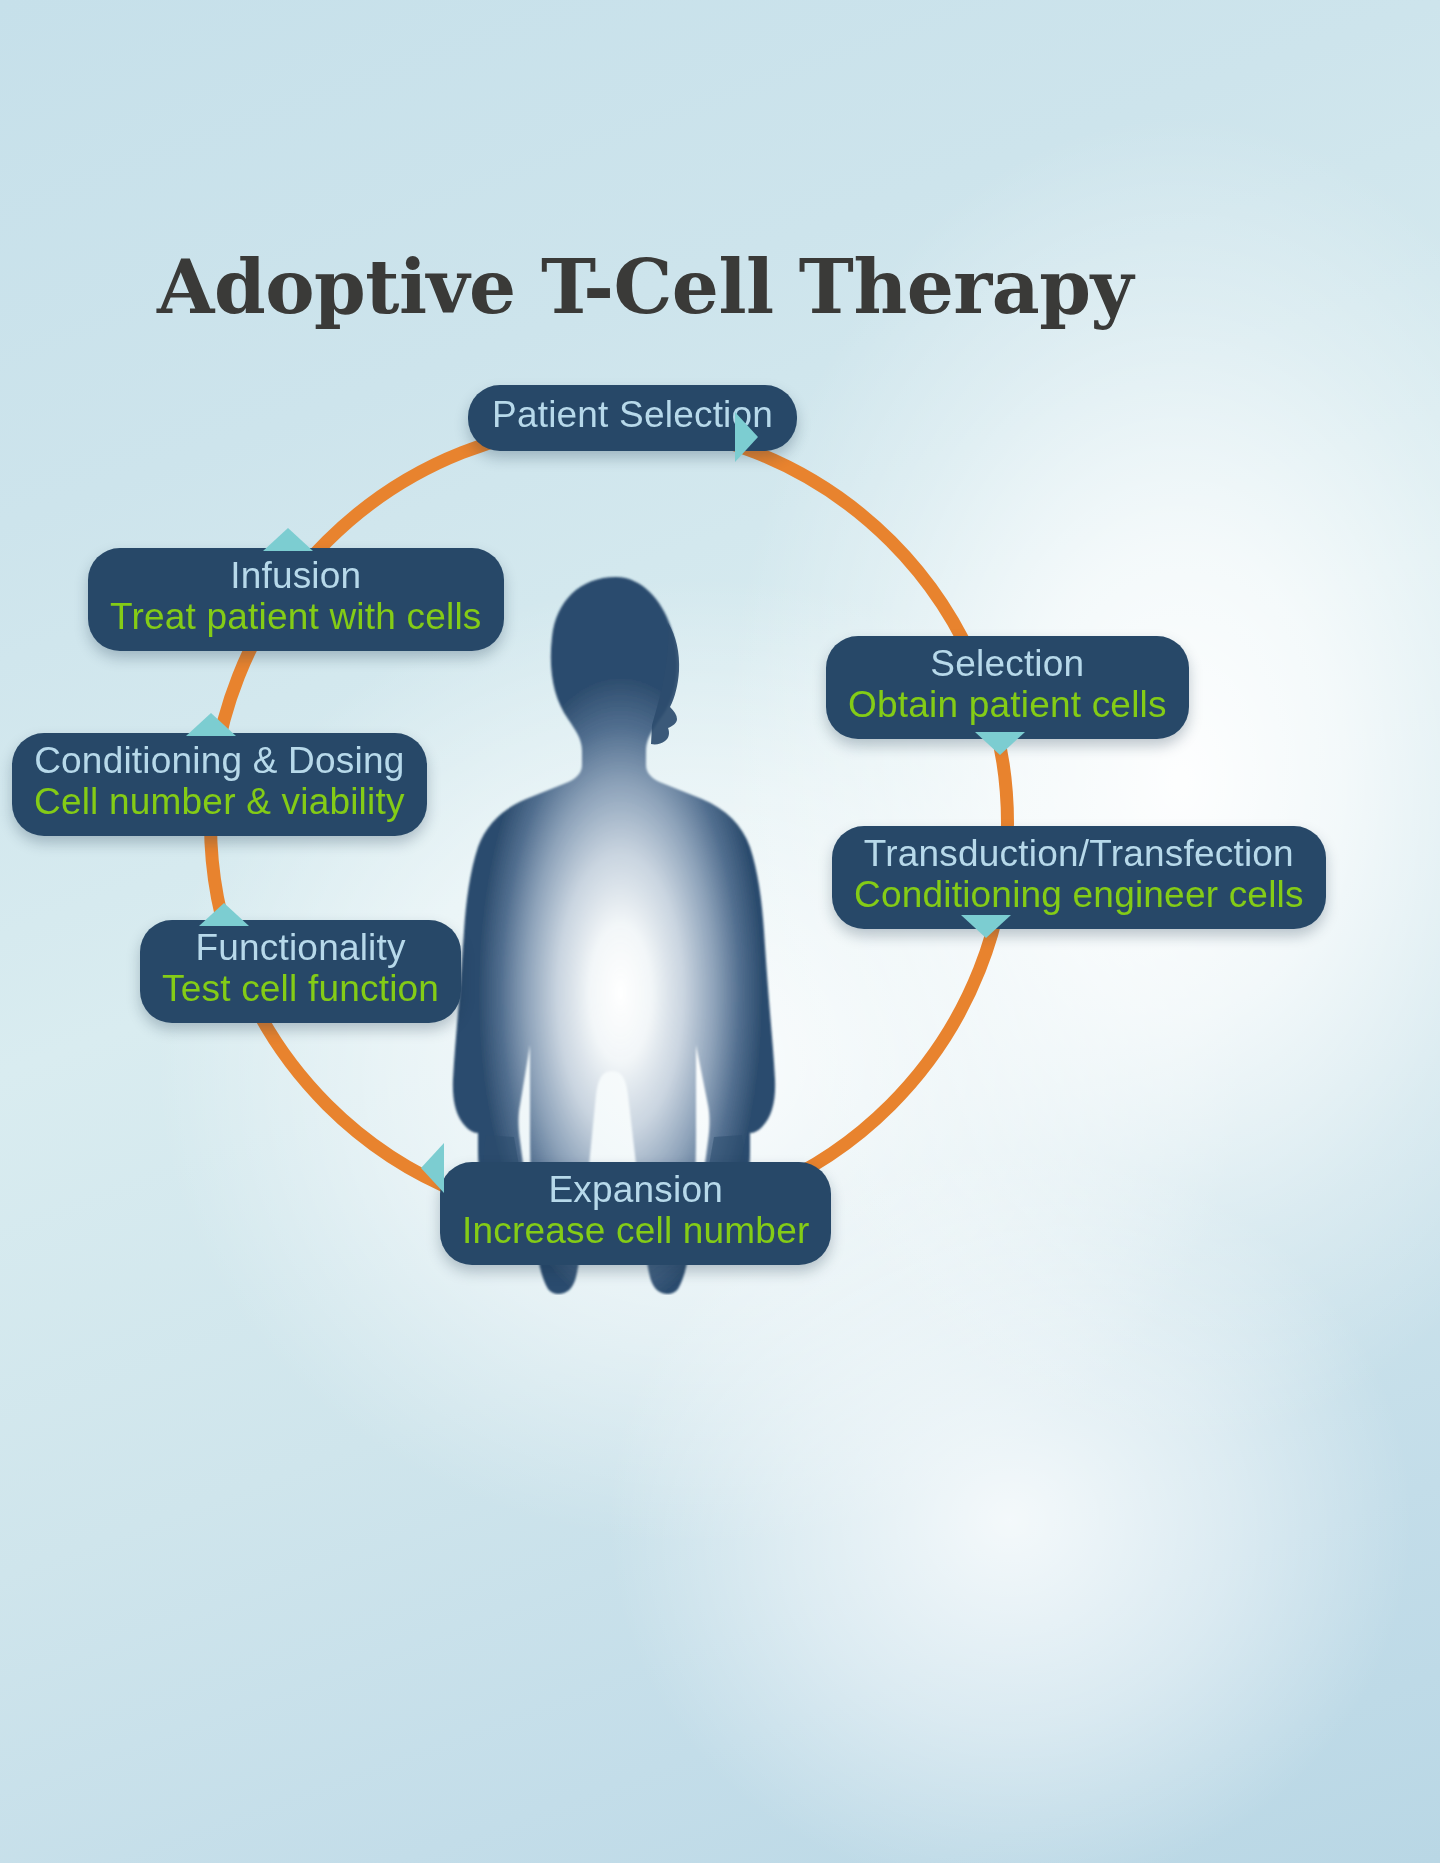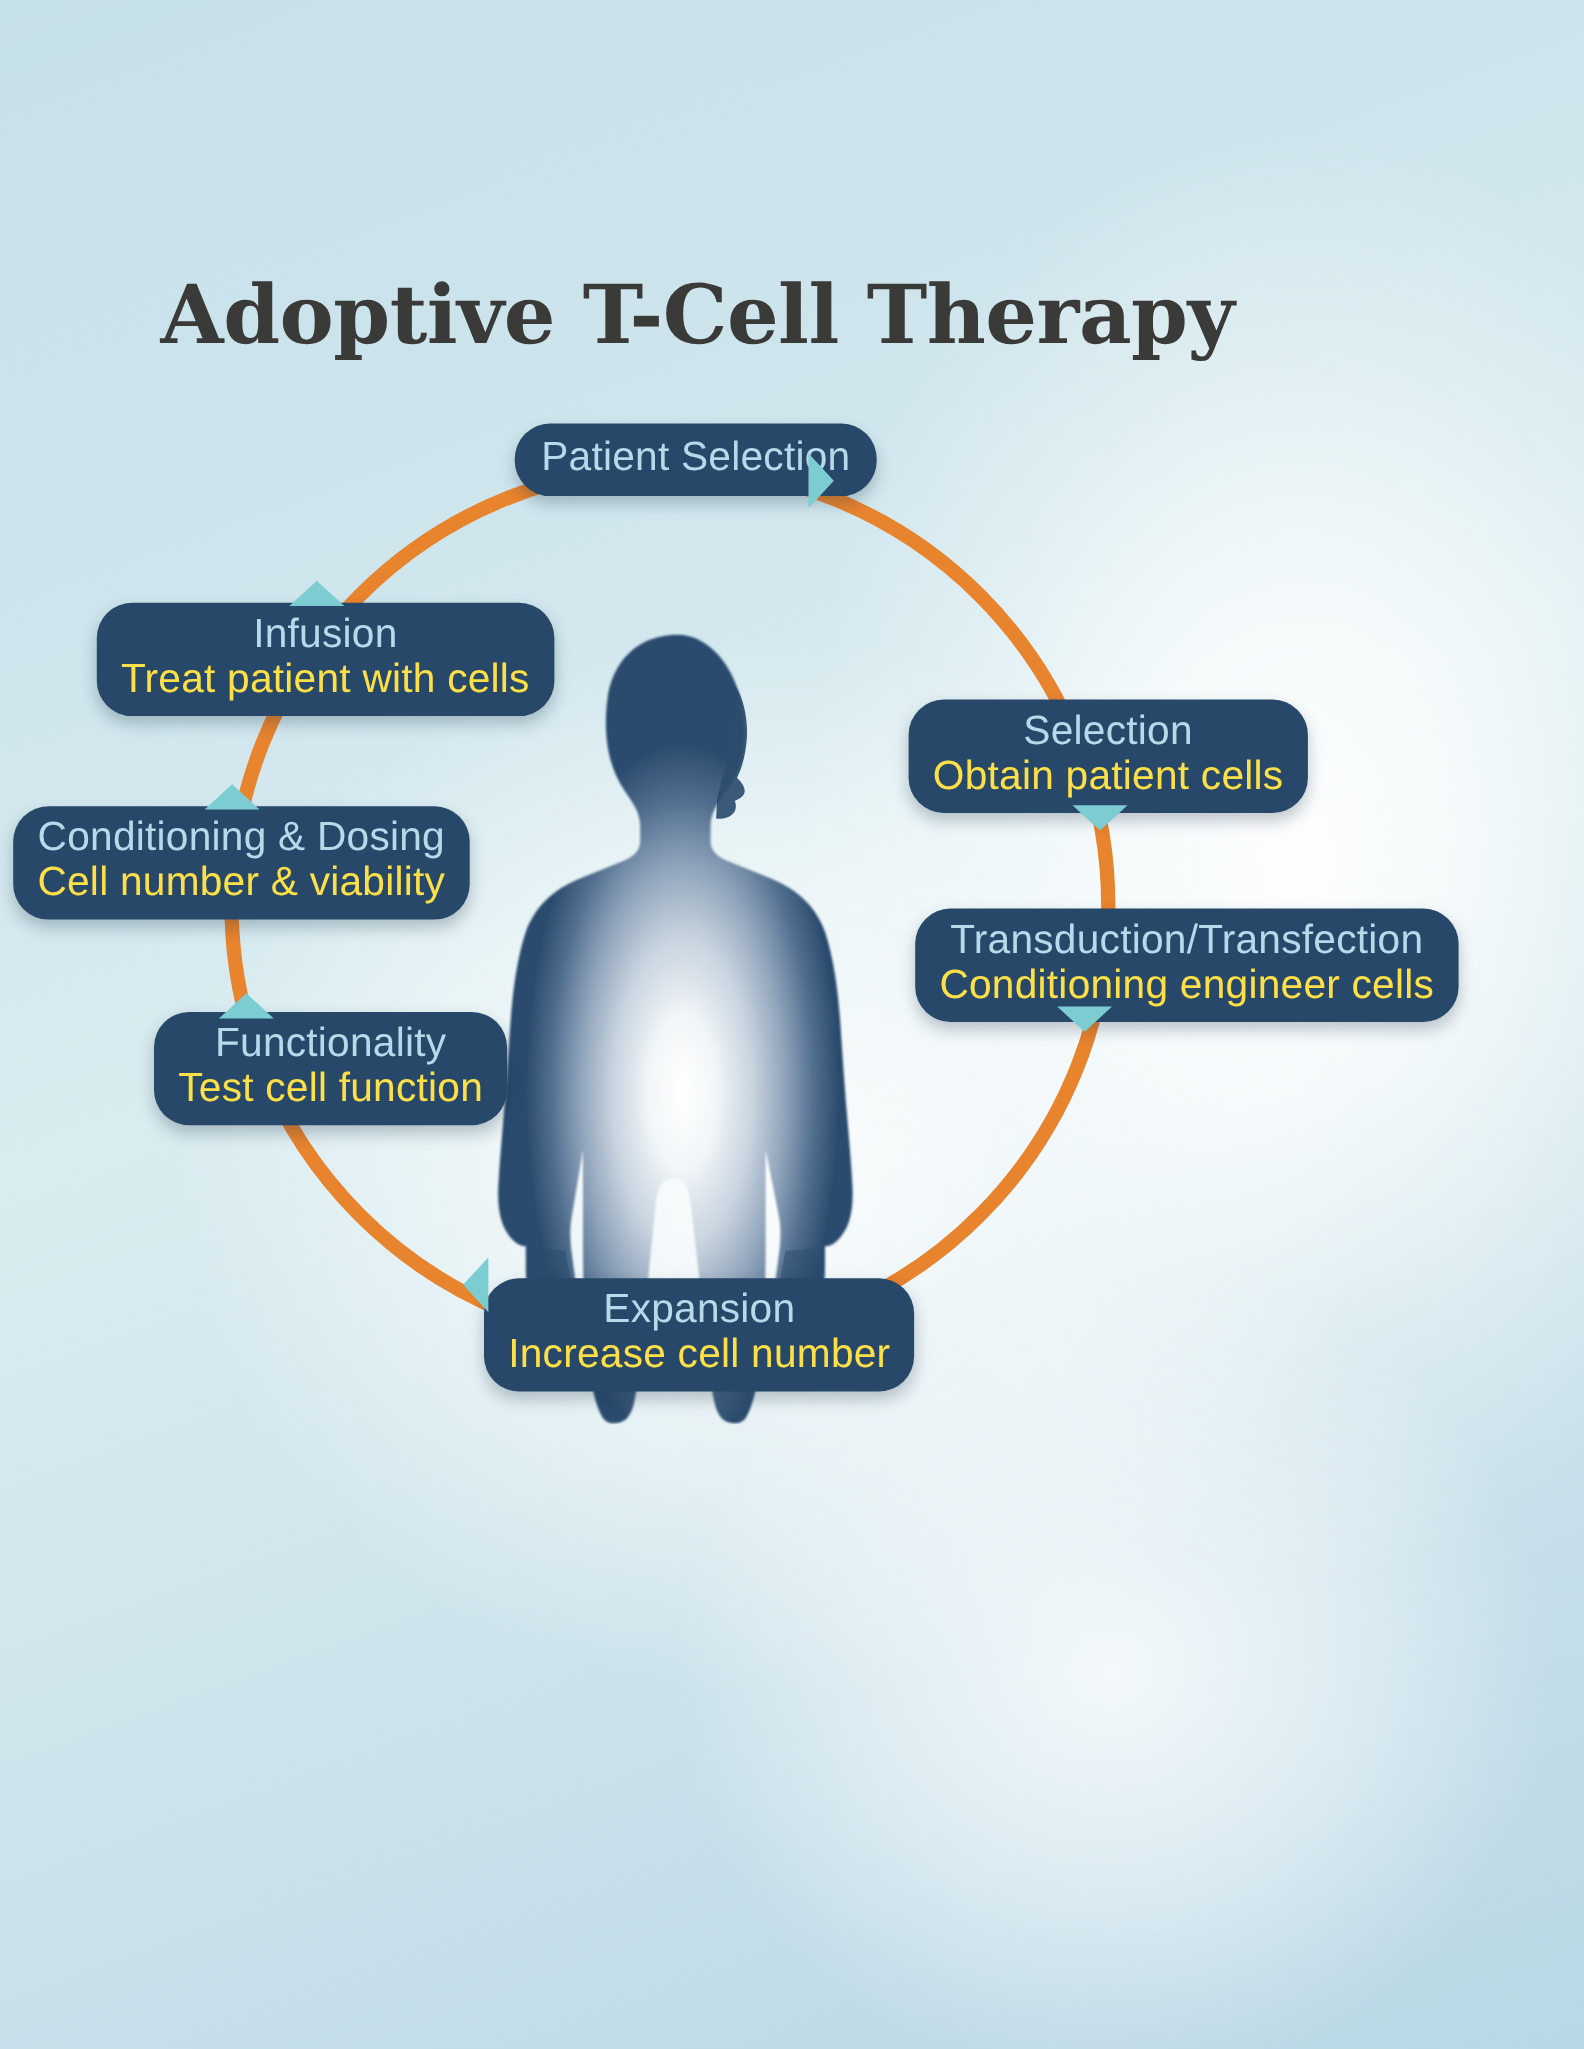--- a/index.html
+++ b/index.html
@@ -20,21 +20,21 @@
     background:
       radial-gradient(ellipse 620px 900px at 1180px 780px, rgba(255,255,255,0.96) 0%, rgba(255,255,255,0.72) 26%, rgba(255,255,255,0.28) 52%, rgba(255,255,255,0) 74%),
       radial-gradient(ellipse 560px 520px at 1010px 1520px, rgba(255,255,255,0.80) 0%, rgba(255,255,255,0.40) 40%, rgba(255,255,255,0) 72%),
       radial-gradient(ellipse 700px 620px at 700px 1060px, rgba(255,255,255,0.92) 0%, rgba(255,255,255,0.45) 45%, rgba(255,255,255,0) 78%),
       linear-gradient(160deg, #c6e0ea 0%, #cde4ec 22%, #d9ecf0 45%, #cfe5ec 66%, #c3dde9 84%, #b9d7e5 100%);
   }
 
   
   #title {
     position: absolute;
-    left: 4px;
+    left: 15px;
     top: 244px;
     width: 1260px;
     text-align: center;
     font-family: "DejaVu Serif", "Liberation Serif", serif;
     font-weight: 700;
     font-size: 74px;
     letter-spacing: -0.5px;
     color: #3a3a38;
     white-space: nowrap;
   }
@@ -73,21 +73,21 @@
   }
   .node .t1 {
     display: block;
     color: #b7d9ea;
     font-size: 37px;
     font-weight: 400;
     letter-spacing: 0.2px;
   }
   .node .t2 {
     display: block;
-    color: #fde047;
+    color: #84cc16;
     font-size: 37px;
     font-weight: 400;
     letter-spacing: 0.2px;
     margin-top: 2px;
   }
   .node.single { padding: 11px 24px 16px 24px; }
 
   
   .marker {
     position: absolute;

